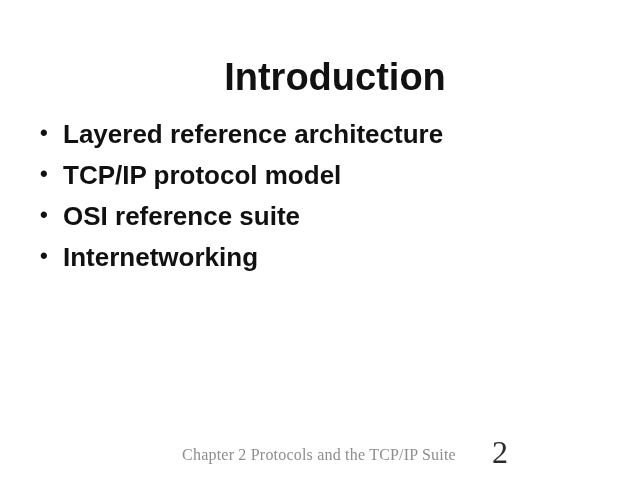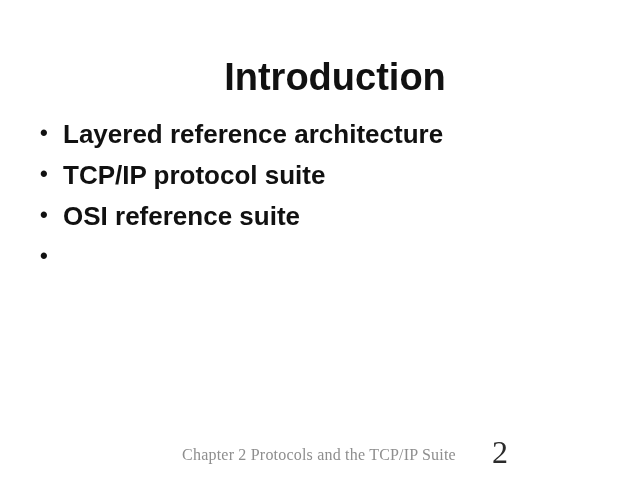--- a/index.html
+++ b/index.html
@@ -84,28 +84,29 @@
 
   <h1 class="slide-title">Introduction</h1>
 
   <ul class="bullet-list">
     <li>
       <span class="bullet-marker">•</span>
       <span>Layered reference architecture</span>
     </li>
     <li>
       <span class="bullet-marker">•</span>
-      <span>TCP/IP protocol suite</span>
+      <span>TCP/IP protocol model</span>
     </li>
     <li>
       <span class="bullet-marker">•</span>
       <span>OSI reference suite</span>
     </li>
     <li>
       <span class="bullet-marker">•</span>
+      <span>Internetworking</span>
     </li>
   </ul>
 
   <div class="footer-text">Chapter 2 Protocols and the TCP/IP Suite</div>
 
   <div class="page-number">2</div>
 
 </div>
 
 </body></html>

